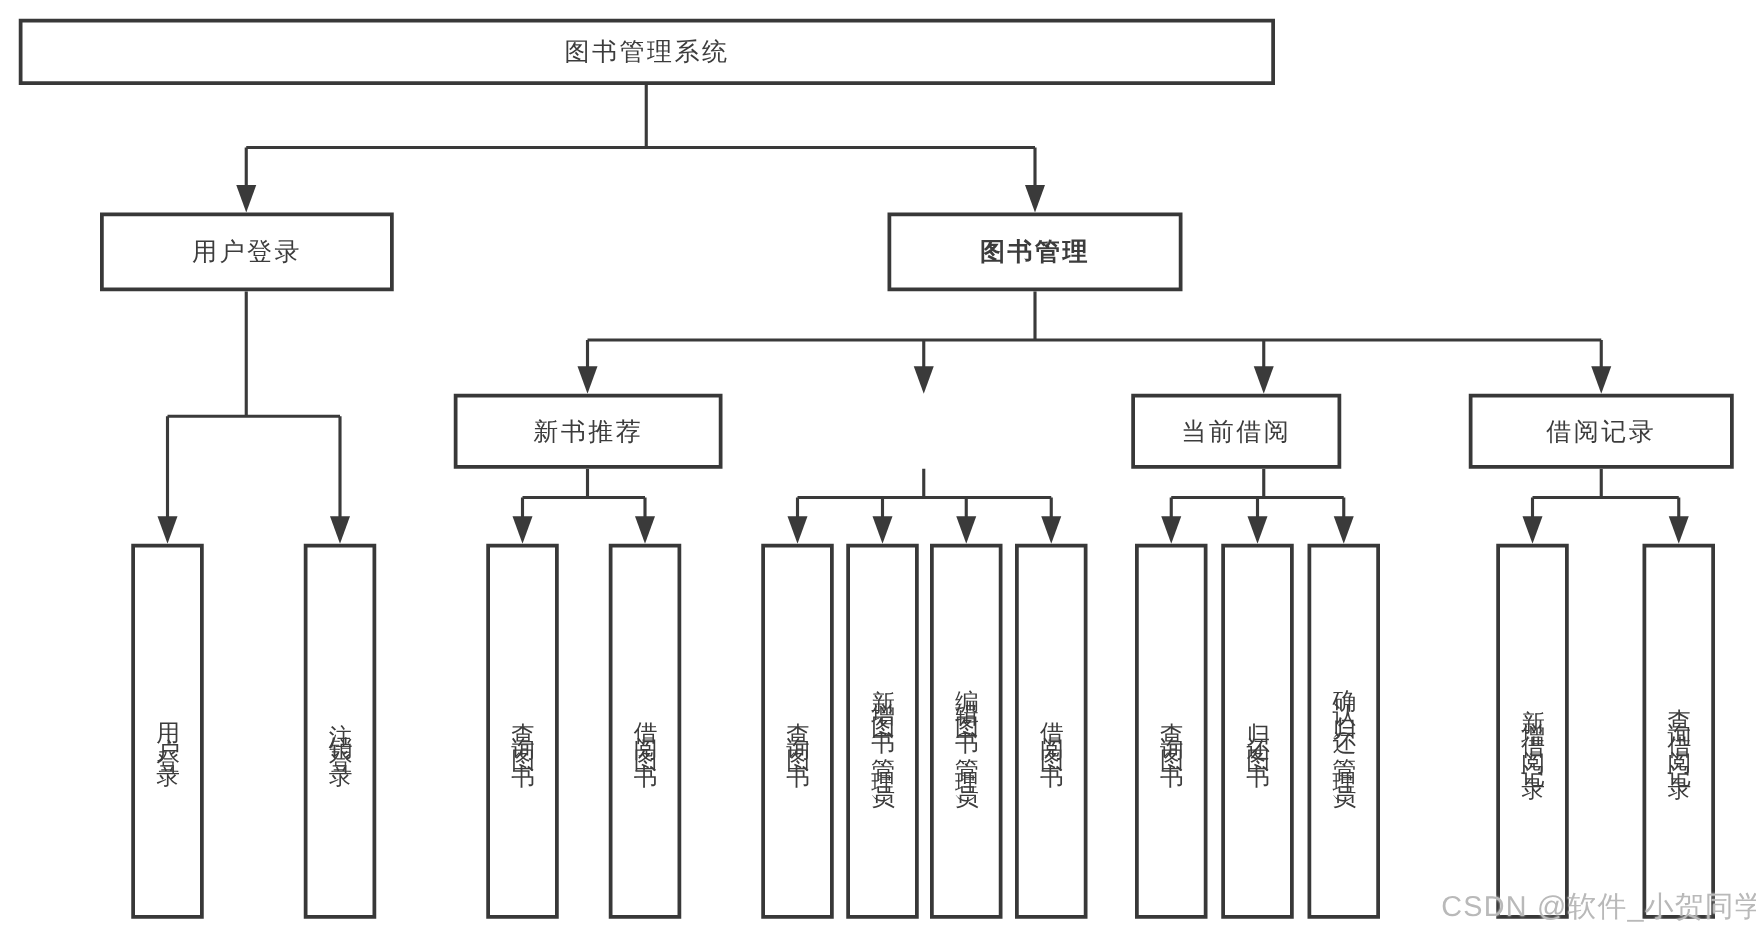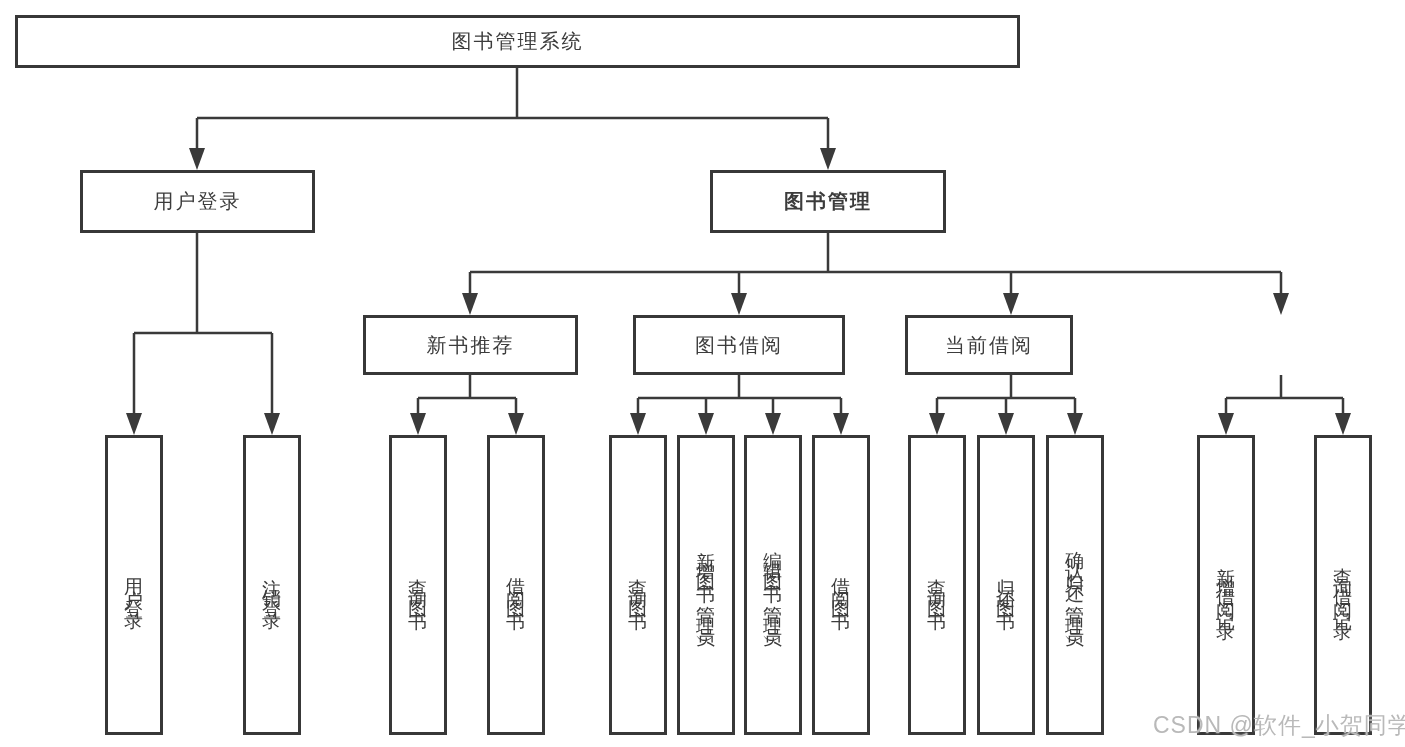--- a/index.html
+++ b/index.html
@@ -125,25 +125,25 @@
   <div class="node h lvl2" style="left:80px; width:235px;">
     <span>用户登录</span>
   </div>
   <div class="node h lvl2" style="left:710px; width:236px;font-weight:bold;">
     <span>图书管理</span>
   </div>
 
   <div class="node h lvl3" style="left:363px; width:215px;">
     <span>新书推荐</span>
   </div>
-  <div class="node h lvl3" style="left:633px; width:212px;">
-    <span>图书借阅</span>
-  </div>
   <div class="node h lvl3" style="left:905px; width:168px;">
     <span>当前借阅</span>
+  </div>
+  <div class="node h lvl3" style="left:1175px; width:212px;">
+    <span>借阅记录</span>
   </div>
 
   <div class="node leaf" style="left:105px;">
     <span class="vtext">用户登录</span>
   </div>
   <div class="node leaf" style="left:243px;">
     <span class="vtext">注销登录</span>
   </div>
 
   <div class="node leaf" style="left:389px;">

